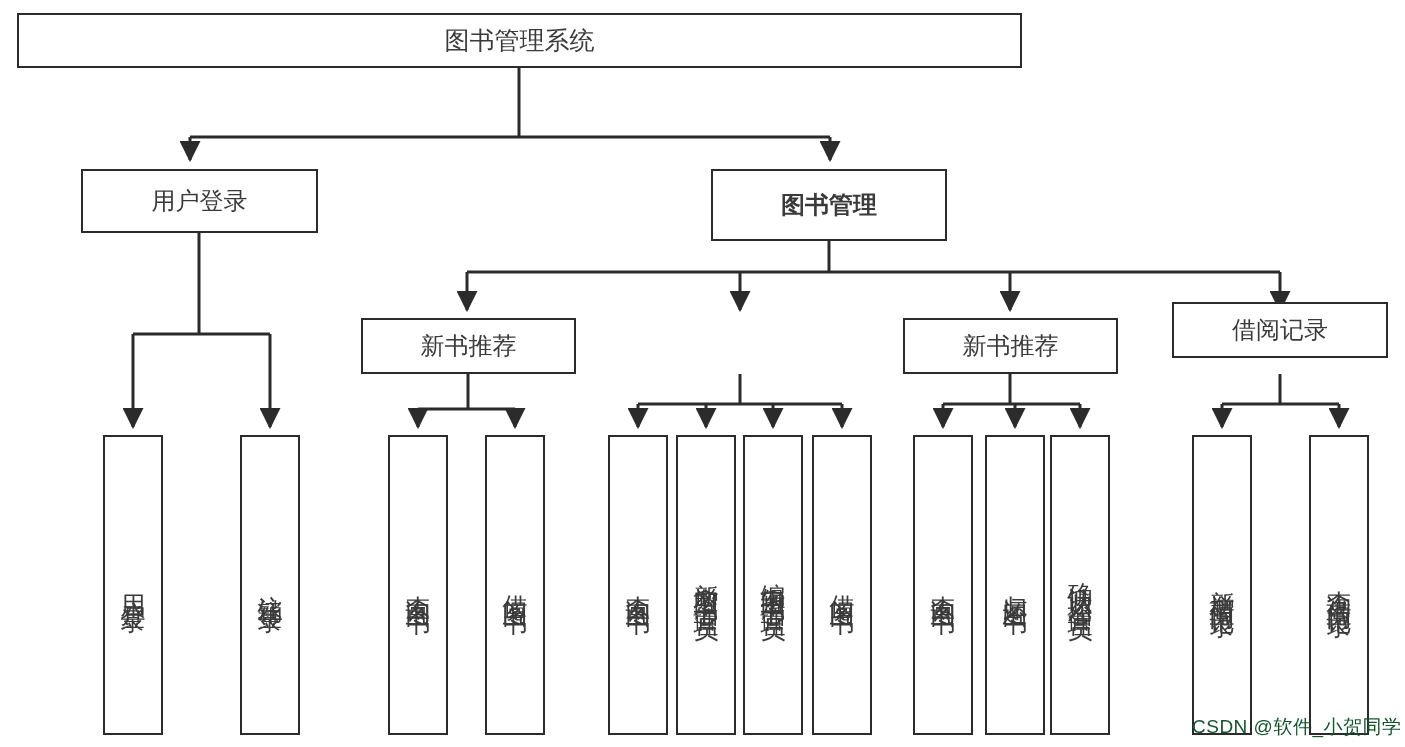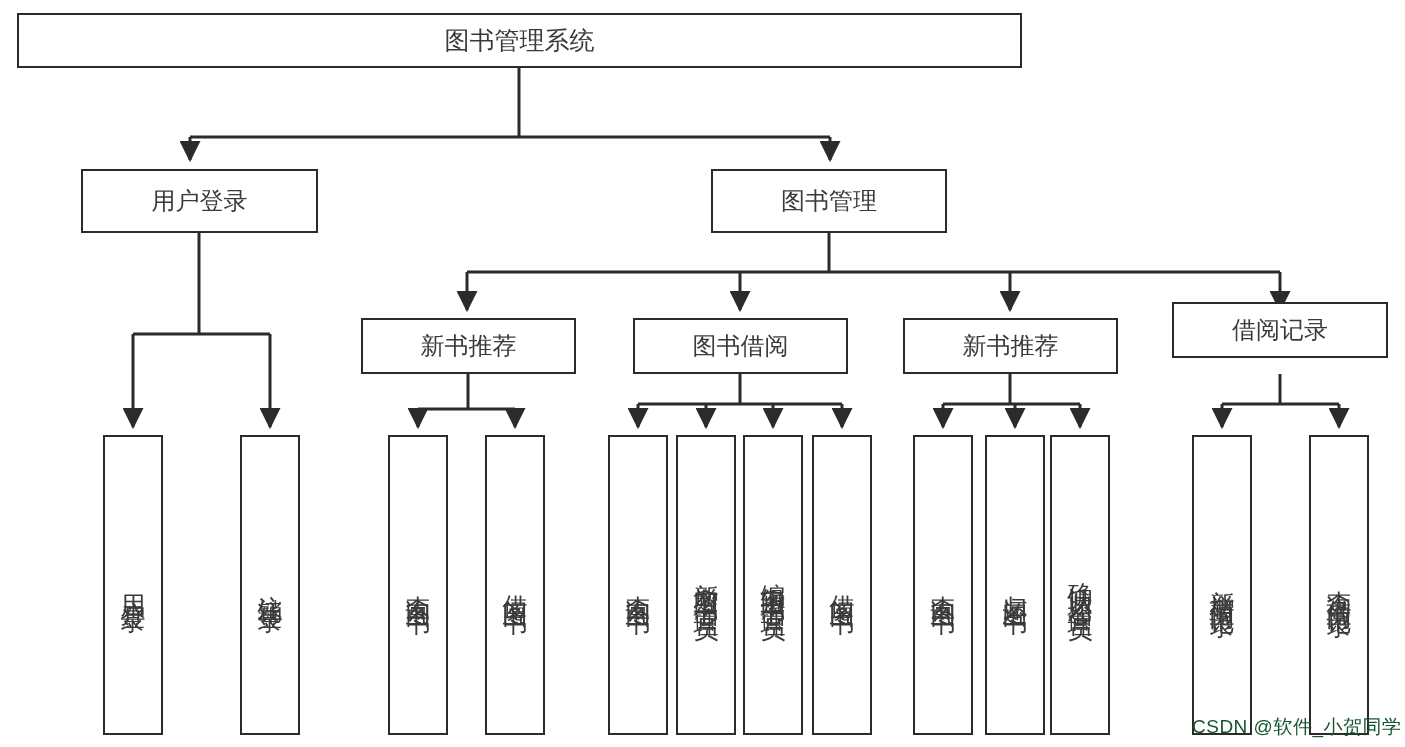--- a/index.html
+++ b/index.html
@@ -119,29 +119,26 @@
     </g>
   </svg>
 
   <div class="node h root" style="left:17px; top:13px; width:1005px; height:55px;">
     <span>图书管理系统</span>
   </div>
 
   <div class="node h" style="left:81px; top:169px; width:237px; height:64px;">
     <span>用户登录</span>
   </div>
-  <div class="node h" style="left:711px; top:169px; width:236px; height:64px;">
+  <div class="node h" style="left:711px; top:169px; width:236px; height:72px;font-weight:bold;">
     <span>图书管理</span>
   </div>
 
   <div class="node h" style="left:361px; top:318px; width:215px; height:56px;">
     <span>新书推荐</span>
-  </div>
-  <div class="node h" style="left:633px; top:318px; width:215px; height:56px;">
-    <span>图书借阅</span>
   </div>
   <div class="node h" style="left:903px; top:318px; width:215px; height:56px;">
     <span>新书推荐</span>
   </div>
   <div class="node h" style="left:1172px; top:302px; width:216px; height:56px;">
     <span>借阅记录</span>
   </div>
 
   <div class="node v" style="left:103px; top:435px; width:60px; height:300px;">
     <span class="vtext">用户登录</span>

